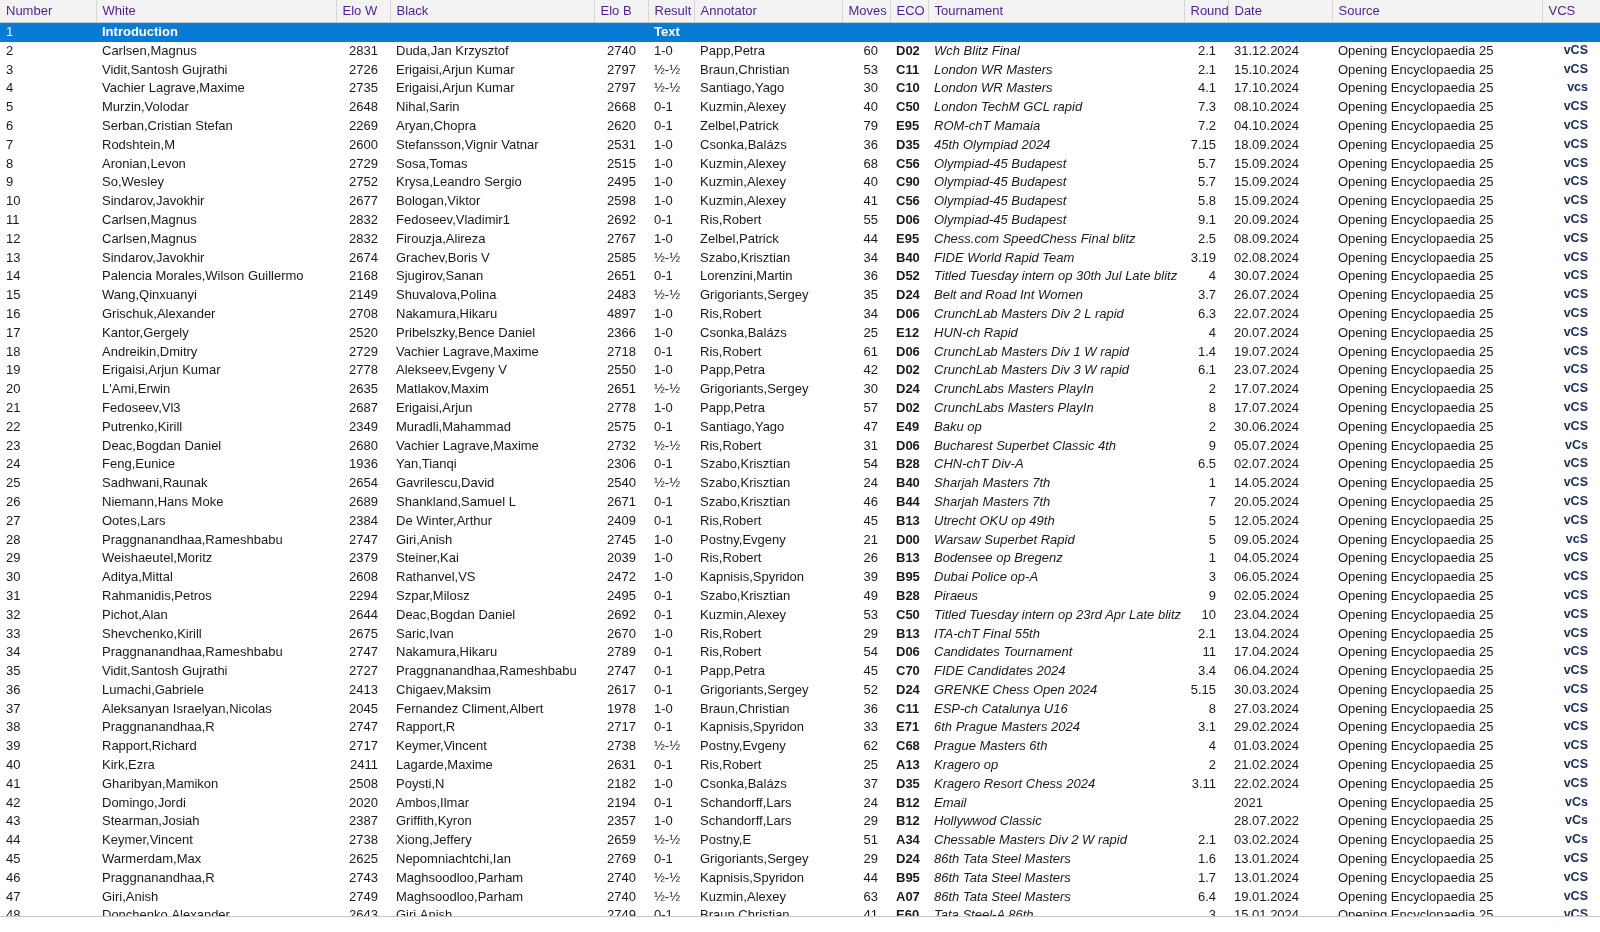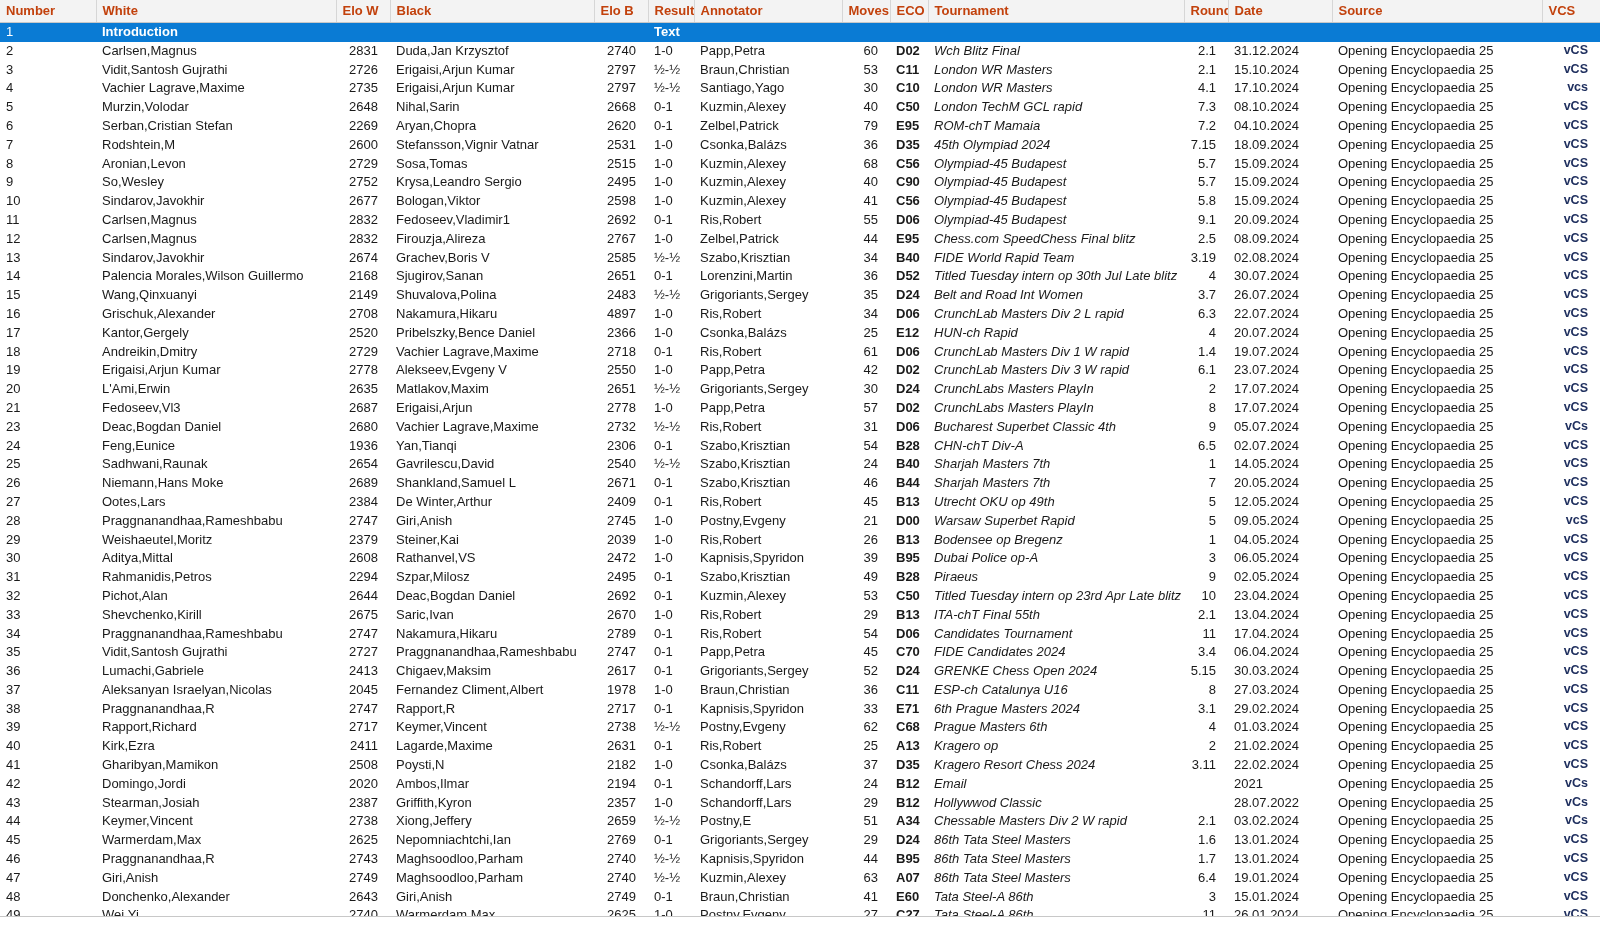--- a/index.html
+++ b/index.html
@@ -20,23 +20,23 @@
     border-collapse: collapse;
     table-layout: fixed;
     font-size: 13px;
     color: #1a1a1a;
   }
   
   thead th {
     background: #f3f3f3;
     border-bottom: 1px solid #c8c8c8;
     border-right: 1px solid #d6d6d6;
-    font-weight: bold;
+    font-weight: normal;
     font-size: 13px;
-    color: #c2410c;
+    color: #4c1d95;
     text-align: left;
     padding: 3px 6px 4px 6px;
     height: 22px;
     line-height: 15px;
     white-space: nowrap;
     overflow: hidden;
     user-select: none;
   }
   thead th.last { border-right: none; }
 
@@ -446,20 +446,36 @@
           <td>Papp,Petra</td>
           <td class="rightn">57</td>
           <td class="eco">D02</td>
           <td class="italic">CrunchLabs Masters PlayIn</td>
           <td class="rightn">8</td>
           <td>17.07.2024</td>
           <td>Opening Encyclopaedia 25</td>
           <td class="vcs">vCS</td>
         </tr>
         <tr>
+          <td>22</td>
+          <td>Putrenko,Kirill</td>
+          <td class="rightn">2349</td>
+          <td>Muradli,Mahammad</td>
+          <td class="rightn">2575</td>
+          <td>0-1</td>
+          <td>Santiago,Yago</td>
+          <td class="rightn">47</td>
+          <td class="eco">E49</td>
+          <td class="italic">Baku op</td>
+          <td class="rightn">2</td>
+          <td>30.06.2024</td>
+          <td>Opening Encyclopaedia 25</td>
+          <td class="vcs">vCS</td>
+        </tr>
+        <tr>
           <td>23</td>
           <td>Deac,Bogdan Daniel</td>
           <td class="rightn">2680</td>
           <td>Vachier Lagrave,Maxime</td>
           <td class="rightn">2732</td>
           <td>½-½</td>
           <td>Ris,Robert</td>
           <td class="rightn">31</td>
           <td class="eco">D06</td>
           <td class="italic">Bucharest Superbet Classic 4th</td>

